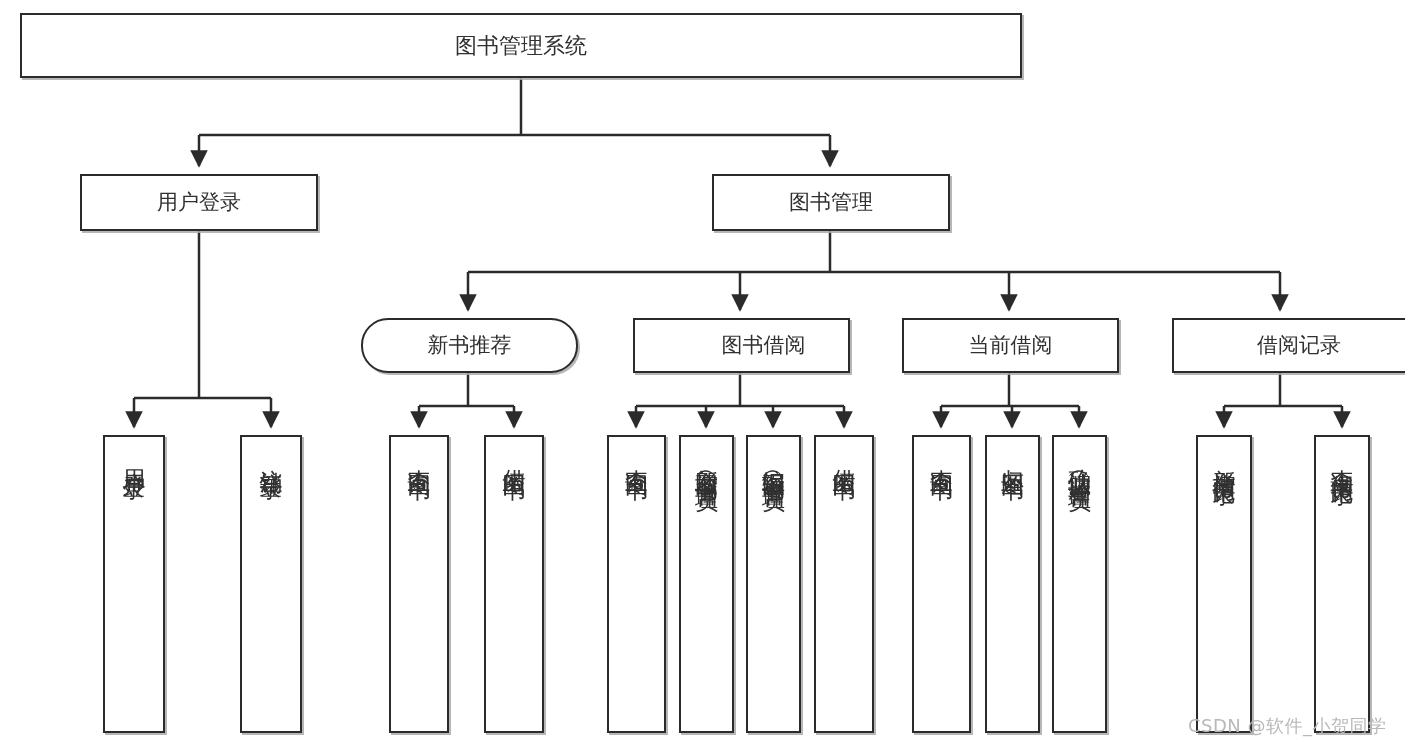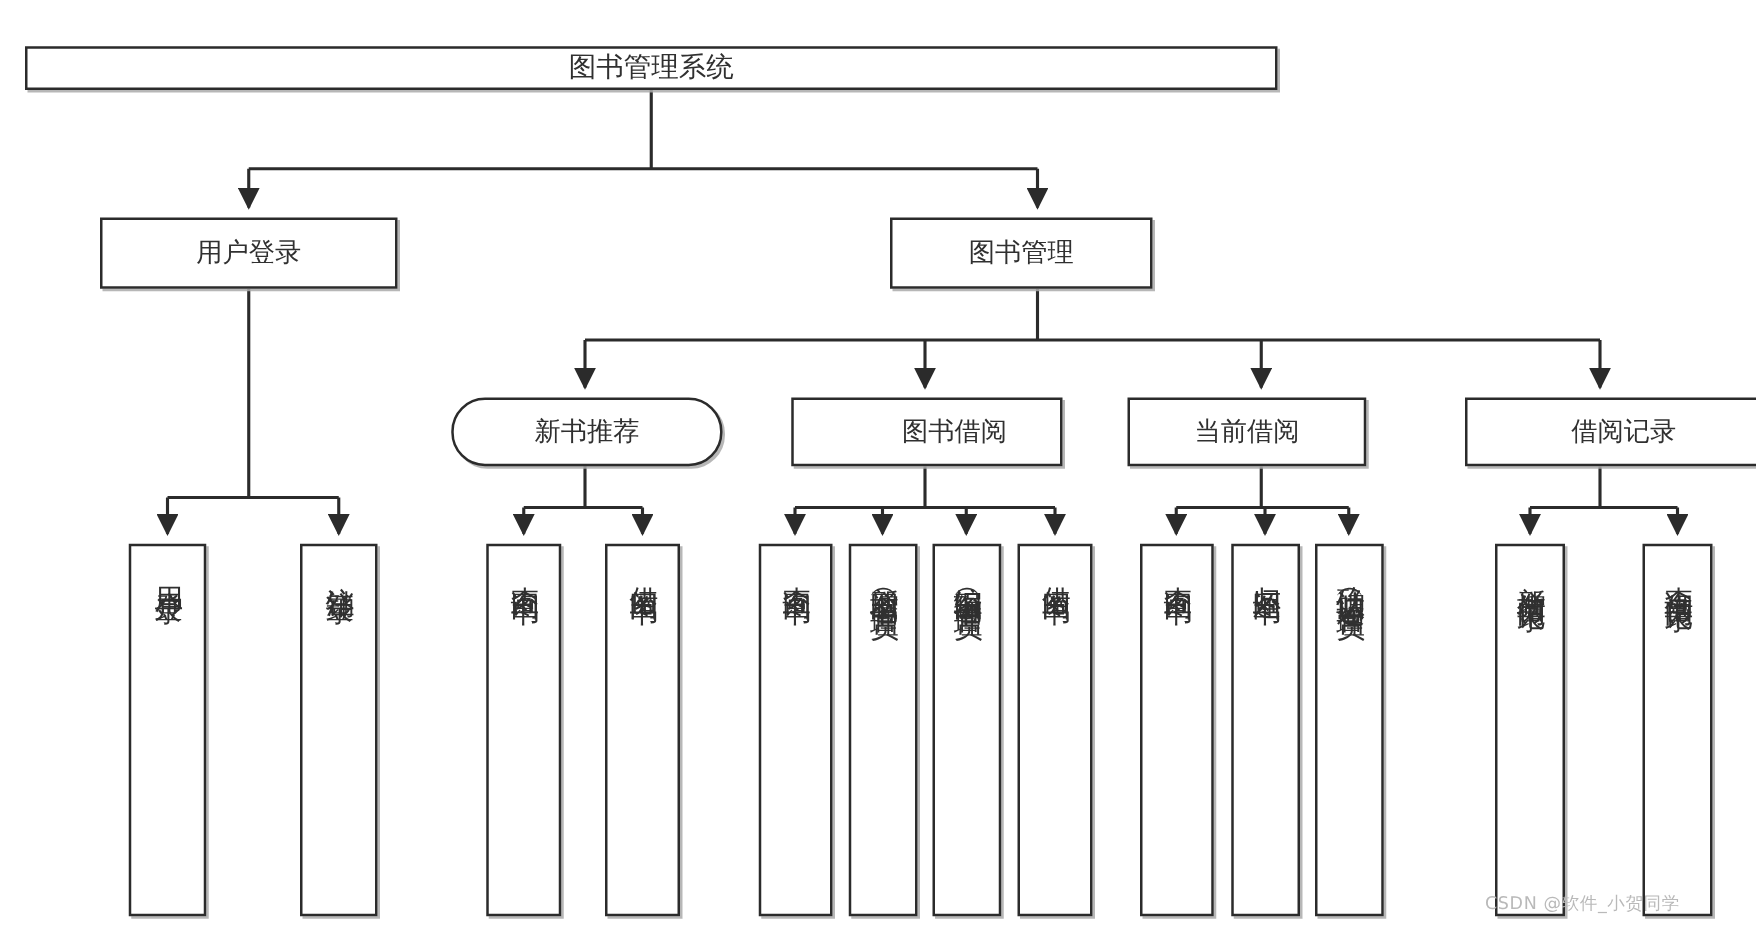--- a/index.html
+++ b/index.html
@@ -57,21 +57,21 @@
     text-orientation: upright;
     font-size: 23px;
     letter-spacing: 3px;
     line-height: 1.0;
     white-space: nowrap;
   }
   #watermark {
     position: absolute;
     left: 1188px;
     top: 714px;
-    font-size: 14px;
+    font-size: 18px;
     color: #b9b9b9;
     letter-spacing: 0.5px;
     z-index: 3;
     white-space: nowrap;
     font-family: "DejaVu Sans", "Liberation Sans", sans-serif;
   }
 </style>
 </head>
 <body>
 
@@ -120,38 +120,38 @@
       <path d="M 1012 406 L 1012 427" marker-end="url(#arrow)"></path>
       <path d="M 1079 406 L 1079 427" marker-end="url(#arrow)"></path>
 
       <path d="M 1280 373 L 1280 406"></path>
       <path d="M 1224 406 L 1342 406"></path>
       <path d="M 1224 406 L 1224 427" marker-end="url(#arrow)"></path>
       <path d="M 1342 406 L 1342 427" marker-end="url(#arrow)"></path>
     </g>
   </svg>
 
-  <div class="node root horiz" style="left:20px; top:13px; width:1002px; height:35px;margin-top:24px;">
+  <div class="node root horiz" style="left:20px; top:13px; width:1002px; height:65px;">
     <span class="label">图书管理系统</span>
   </div>
 
   <div class="node horiz" style="left:80px; top:174px; width:238px; height:57px;">
     <span class="label">用户登录</span>
   </div>
-  <div class="node horiz" style="left:712px; top:174px; width:210px; height:57px;">
+  <div class="node horiz" style="left:712px; top:174px; width:238px; height:57px;">
     <span class="label">图书管理</span>
   </div>
 
   <div class="node horiz" style="left:361px; top:318px; width:217px; height:55px;border-radius:27px;">
     <span class="label">新书推荐</span>
   </div>
   <div class="node horiz" style="left:633px; top:318px; width:217px; height:55px;padding-left:44px;">
     <span class="label">图书借阅</span>
   </div>
-  <div class="node horiz" style="left:902px; top:318px; width:191px; height:55px;">
+  <div class="node horiz" style="left:902px; top:318px; width:217px; height:55px;">
     <span class="label">当前借阅</span>
   </div>
   <div class="node horiz" style="left:1172px; top:318px; width:254px; height:55px;">
     <span class="label">借阅记录</span>
   </div>
 
   <div class="node leaf" style="left:103px; top:435px; width:62px; height:298px;">
     <span class="label">用户登录</span>
   </div>
   <div class="node leaf" style="left:240px; top:435px; width:62px; height:298px;">

